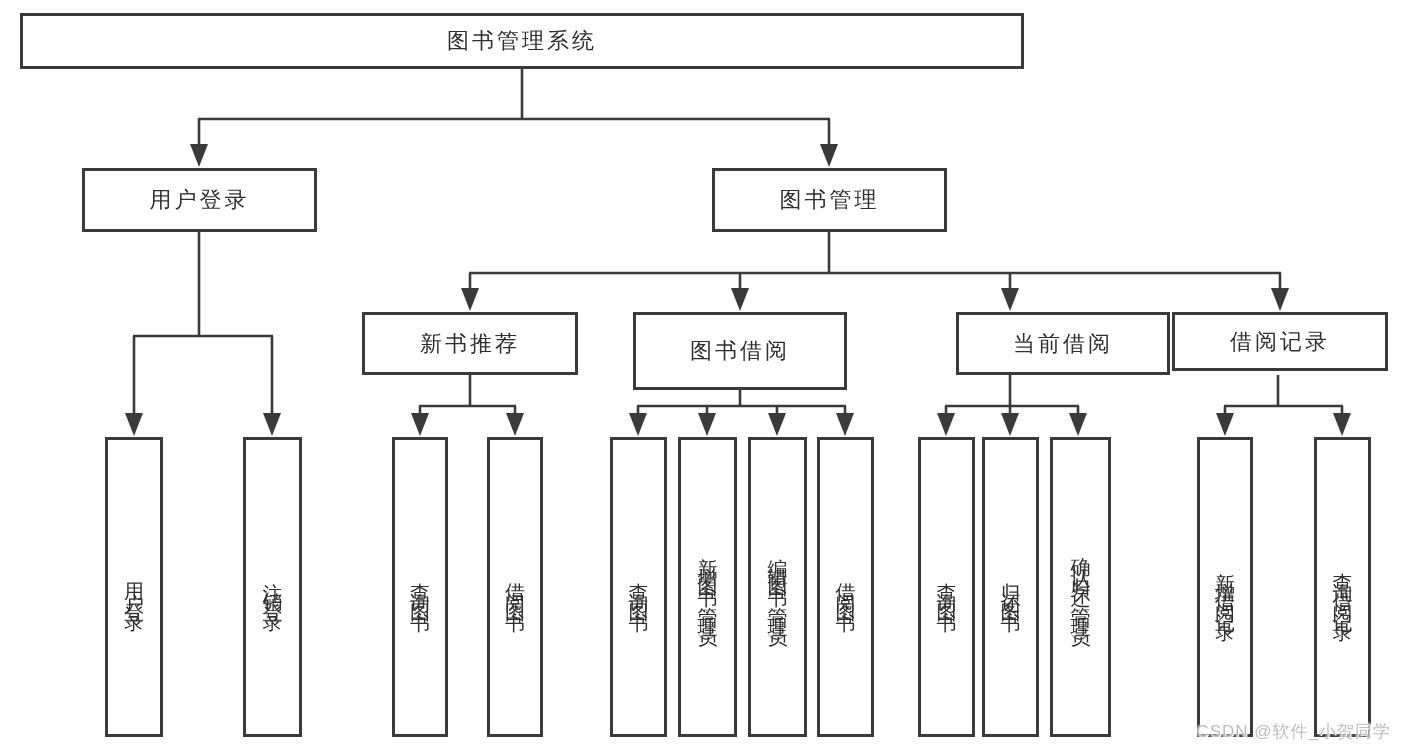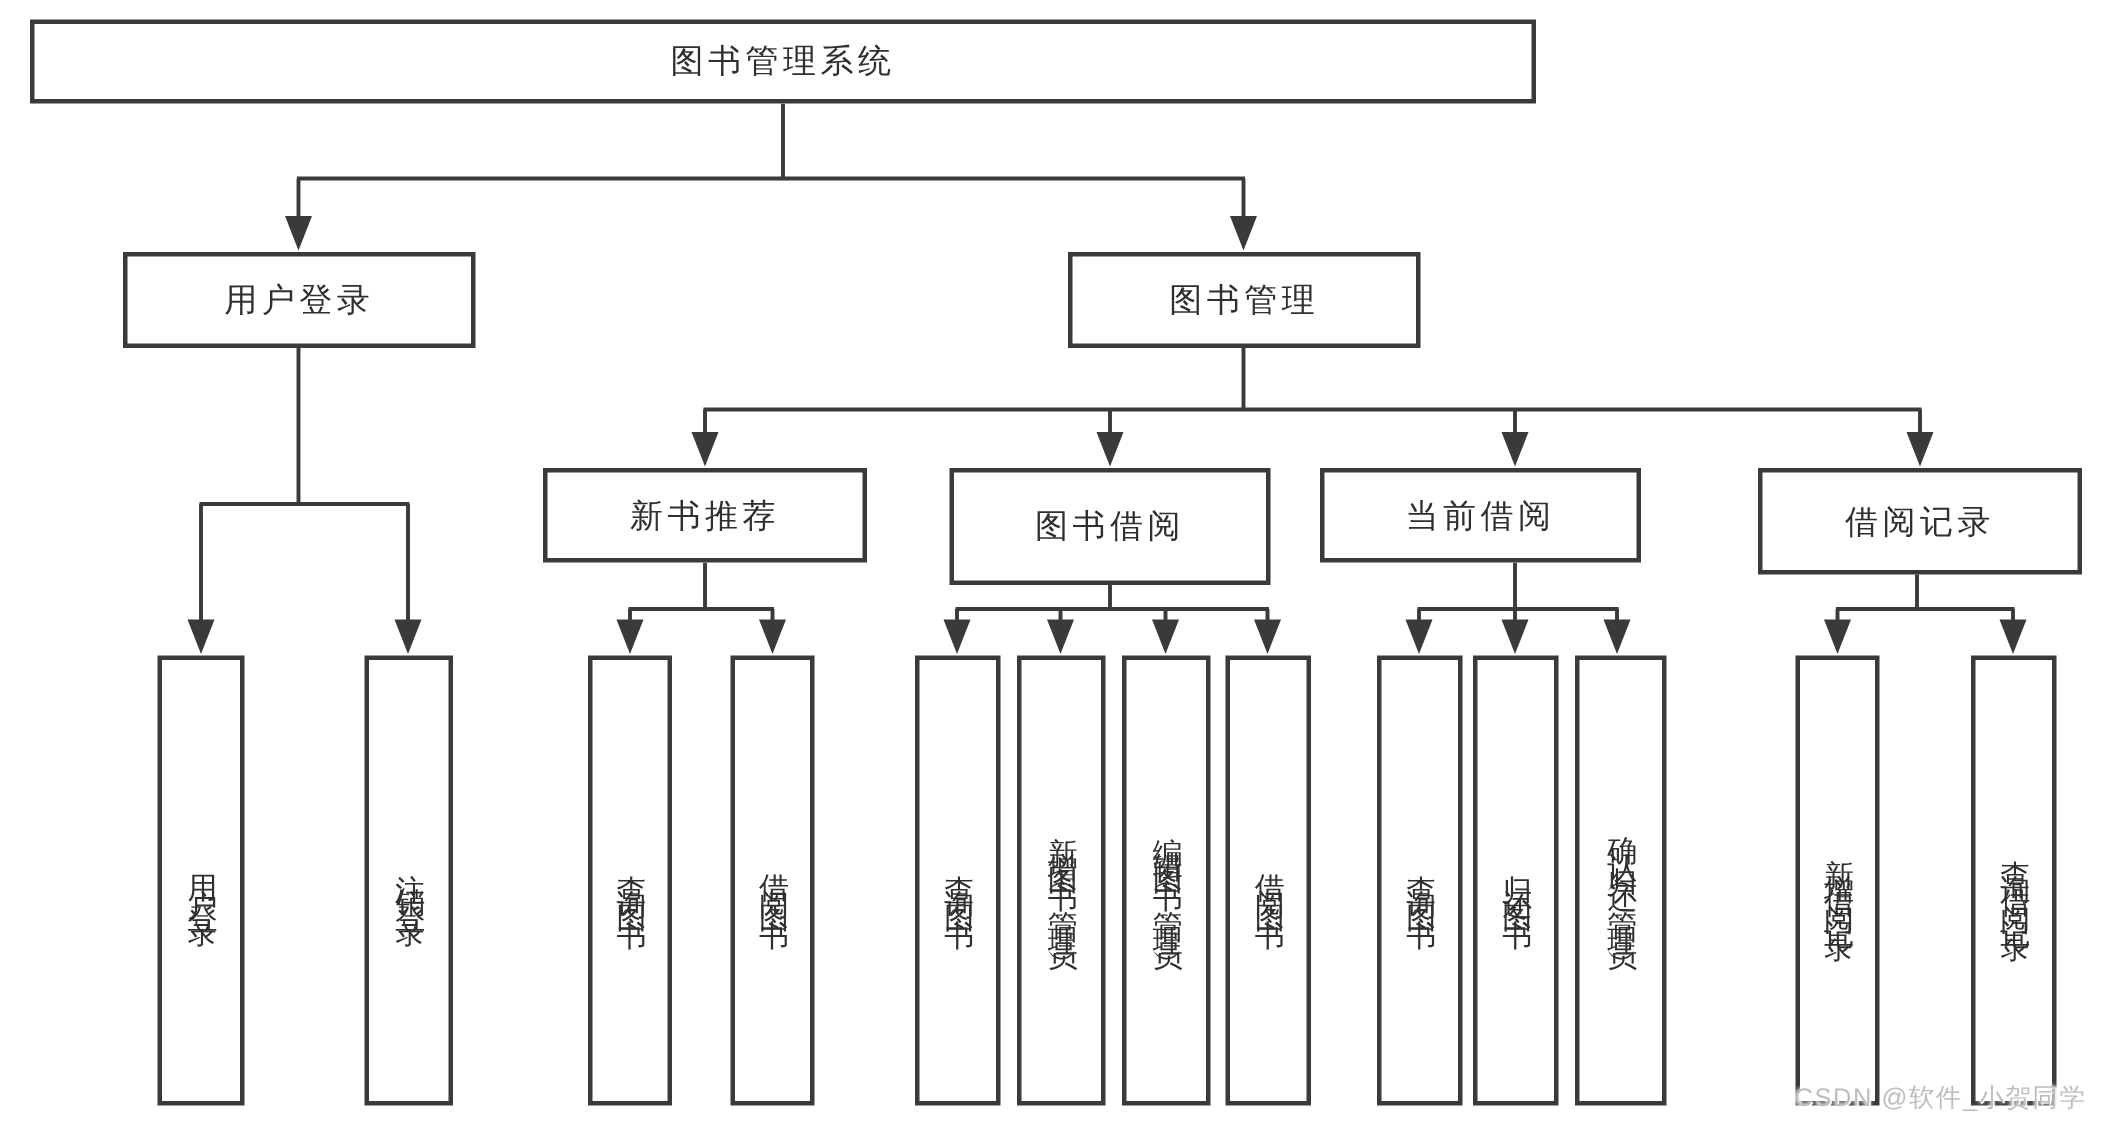--- a/index.html
+++ b/index.html
@@ -105,22 +105,22 @@
     <path class="ah" d="M1333,413 H1351 L1342,436 Z"></path>
   </svg>
 
   <div class="box h" style="left:20px;top:13px;width:1004px;height:56px">图书管理系统</div>
 
   <div class="box h" style="left:82px;top:168px;width:235px;height:64px">用户登录</div>
   <div class="box h" style="left:712px;top:168px;width:235px;height:64px">图书管理</div>
 
   <div class="box h" style="left:362px;top:312px;width:216px;height:63px">新书推荐</div>
   <div class="box h" style="left:633px;top:312px;width:214px;height:78px">图书借阅</div>
-  <div class="box h" style="left:880px;top:312px;width:214px;height:63px">当前借阅</div>
-  <div class="box h" style="left:1172px;top:312px;width:216px;height:71px">借阅记录</div>
+  <div class="box h" style="left:956px;top:312px;width:214px;height:63px">当前借阅</div>
+  <div class="box h" style="left:1172px;top:312px;width:216px;height:59px">借阅记录</div>
 
   <div class="box v" style="left:105px;top:437px;width:58px;height:300px">用户登录</div>
   <div class="box v" style="left:243px;top:437px;width:59px;height:300px">注销登录</div>
 
   <div class="box v" style="left:392px;top:437px;width:56px;height:300px">查询图书</div>
   <div class="box v" style="left:487px;top:437px;width:56px;height:300px">借阅图书</div>
 
   <div class="box v" style="left:610px;top:437px;width:57px;height:300px">查询图书</div>
   <div class="box v" style="left:678px;top:437px;width:59px;height:300px">新增图书（管理员）</div>
   <div class="box v" style="left:748px;top:437px;width:59px;height:300px">编辑图书（管理员）</div>

